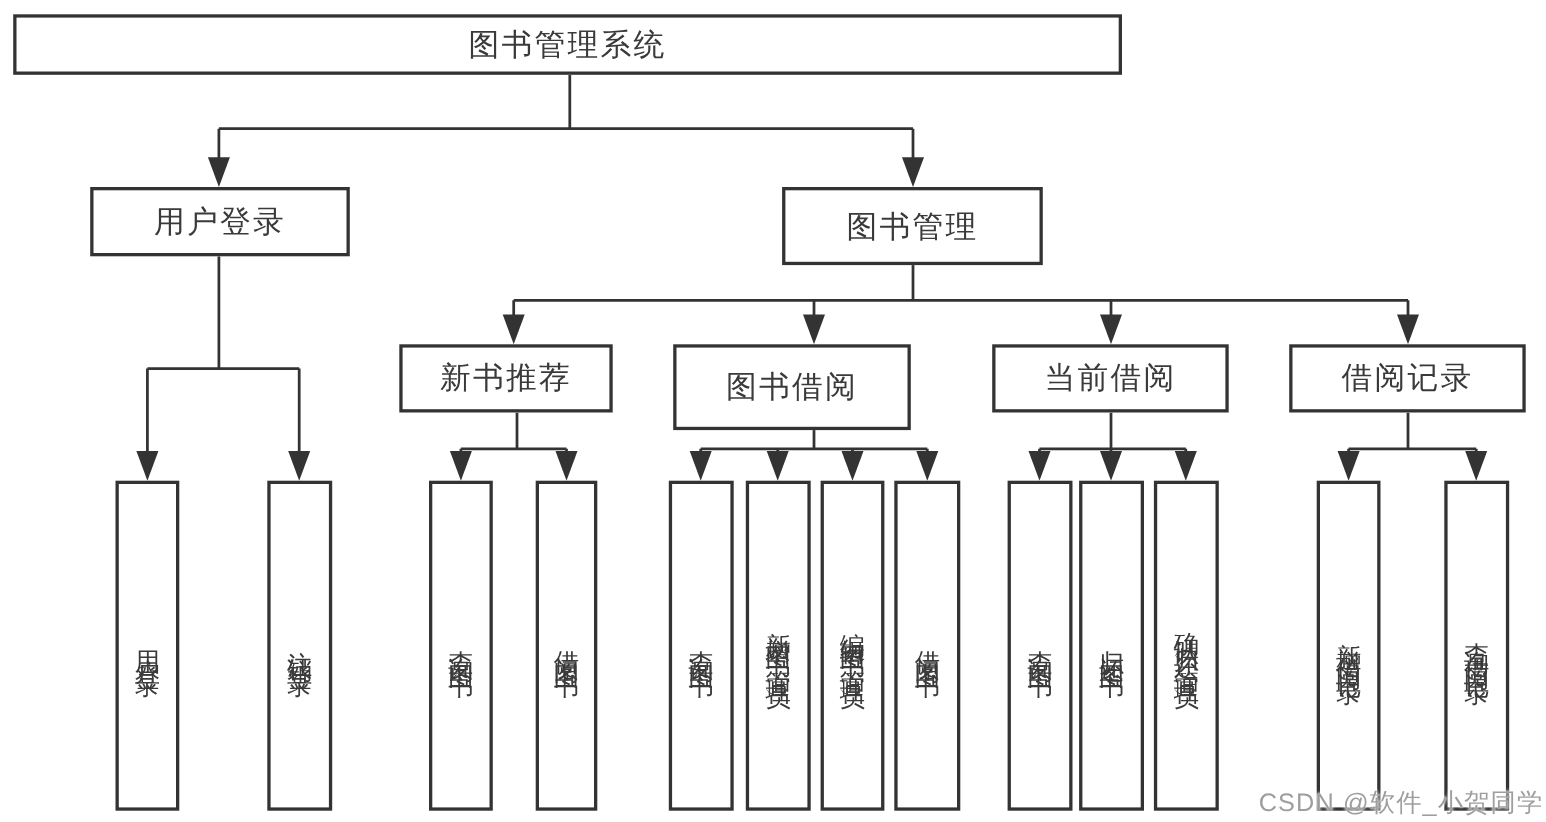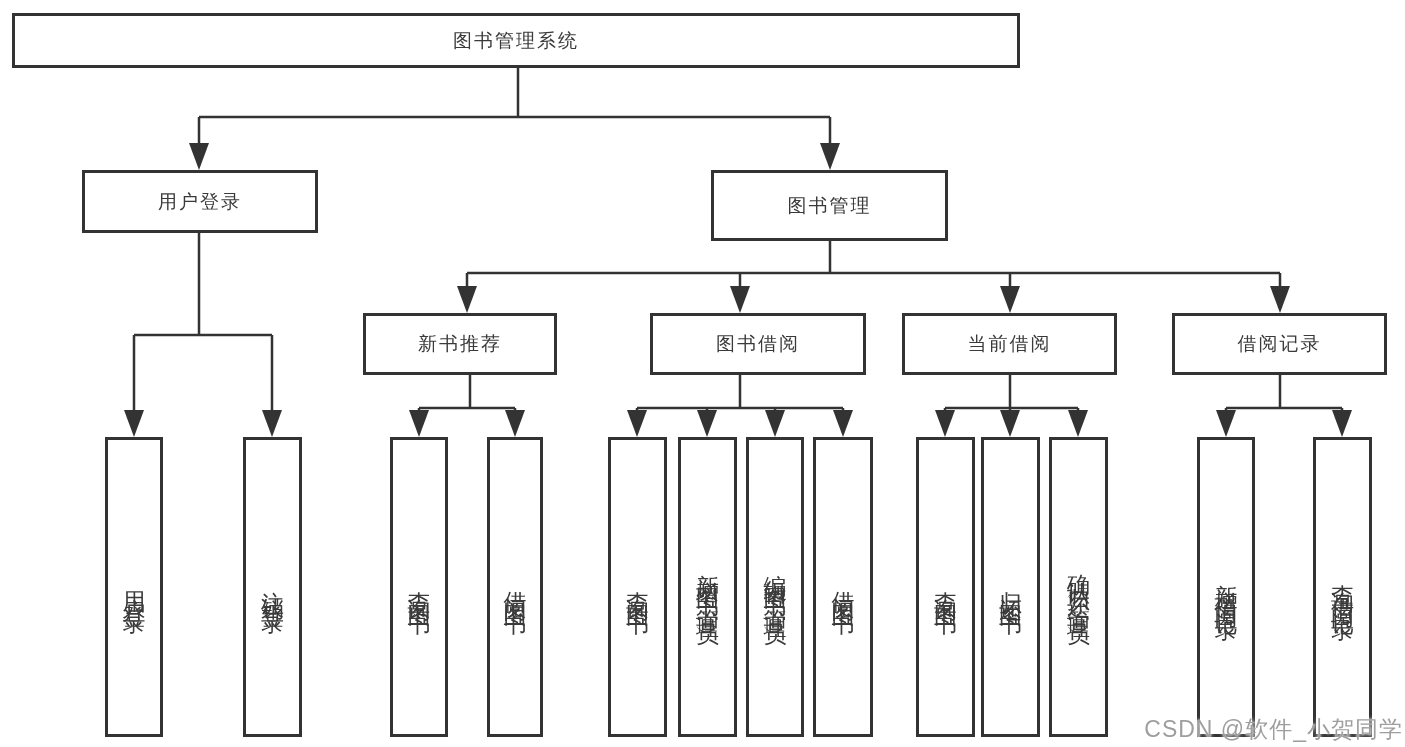--- a/index.html
+++ b/index.html
@@ -26,21 +26,21 @@
     position: absolute;
     box-sizing: border-box;
     border: 3px solid #333333;
     background: #ffffff;
     display: flex;
     align-items: center;
     justify-content: center;
     color: #3a3a3a;
   }
   .hlabel {
-    font-size: 19px;
+    font-size: 28px;
     letter-spacing: 2px;
     white-space: nowrap;
   }
   .vlabel {
     writing-mode: vertical-rl;
     text-orientation: mixed;
     font-size: 23px;
     letter-spacing: 7px;
     line-height: 1;
     white-space: nowrap;
@@ -101,21 +101,21 @@
   <div class="node" style="left:82px;top:170px;width:236px;height:63px">
     <span class="hlabel">用户登录</span>
   </div>
   <div class="node" style="left:711px;top:170px;width:237px;height:71px">
     <span class="hlabel">图书管理</span>
   </div>
 
   <div class="node" style="left:363px;top:313px;width:194px;height:62px">
     <span class="hlabel">新书推荐</span>
   </div>
-  <div class="node" style="left:650px;top:313px;width:216px;height:62px">
+  <div class="node" style="left:612px;top:313px;width:216px;height:78px">
     <span class="hlabel">图书借阅</span>
   </div>
   <div class="node" style="left:902px;top:313px;width:215px;height:62px">
     <span class="hlabel">当前借阅</span>
   </div>
   <div class="node" style="left:1172px;top:313px;width:215px;height:62px">
     <span class="hlabel">借阅记录</span>
   </div>
 
   <div class="node" style="left:105px;top:437px;width:58px;height:300px">

